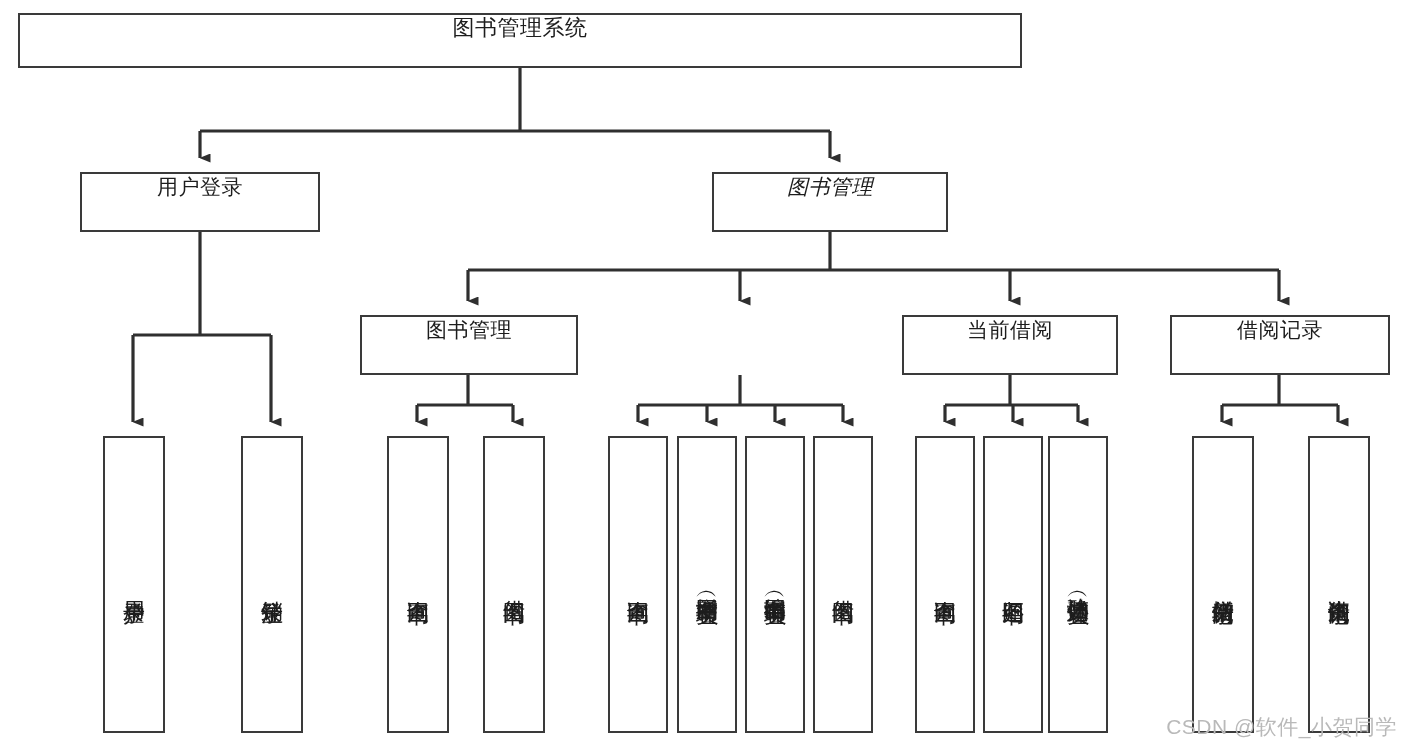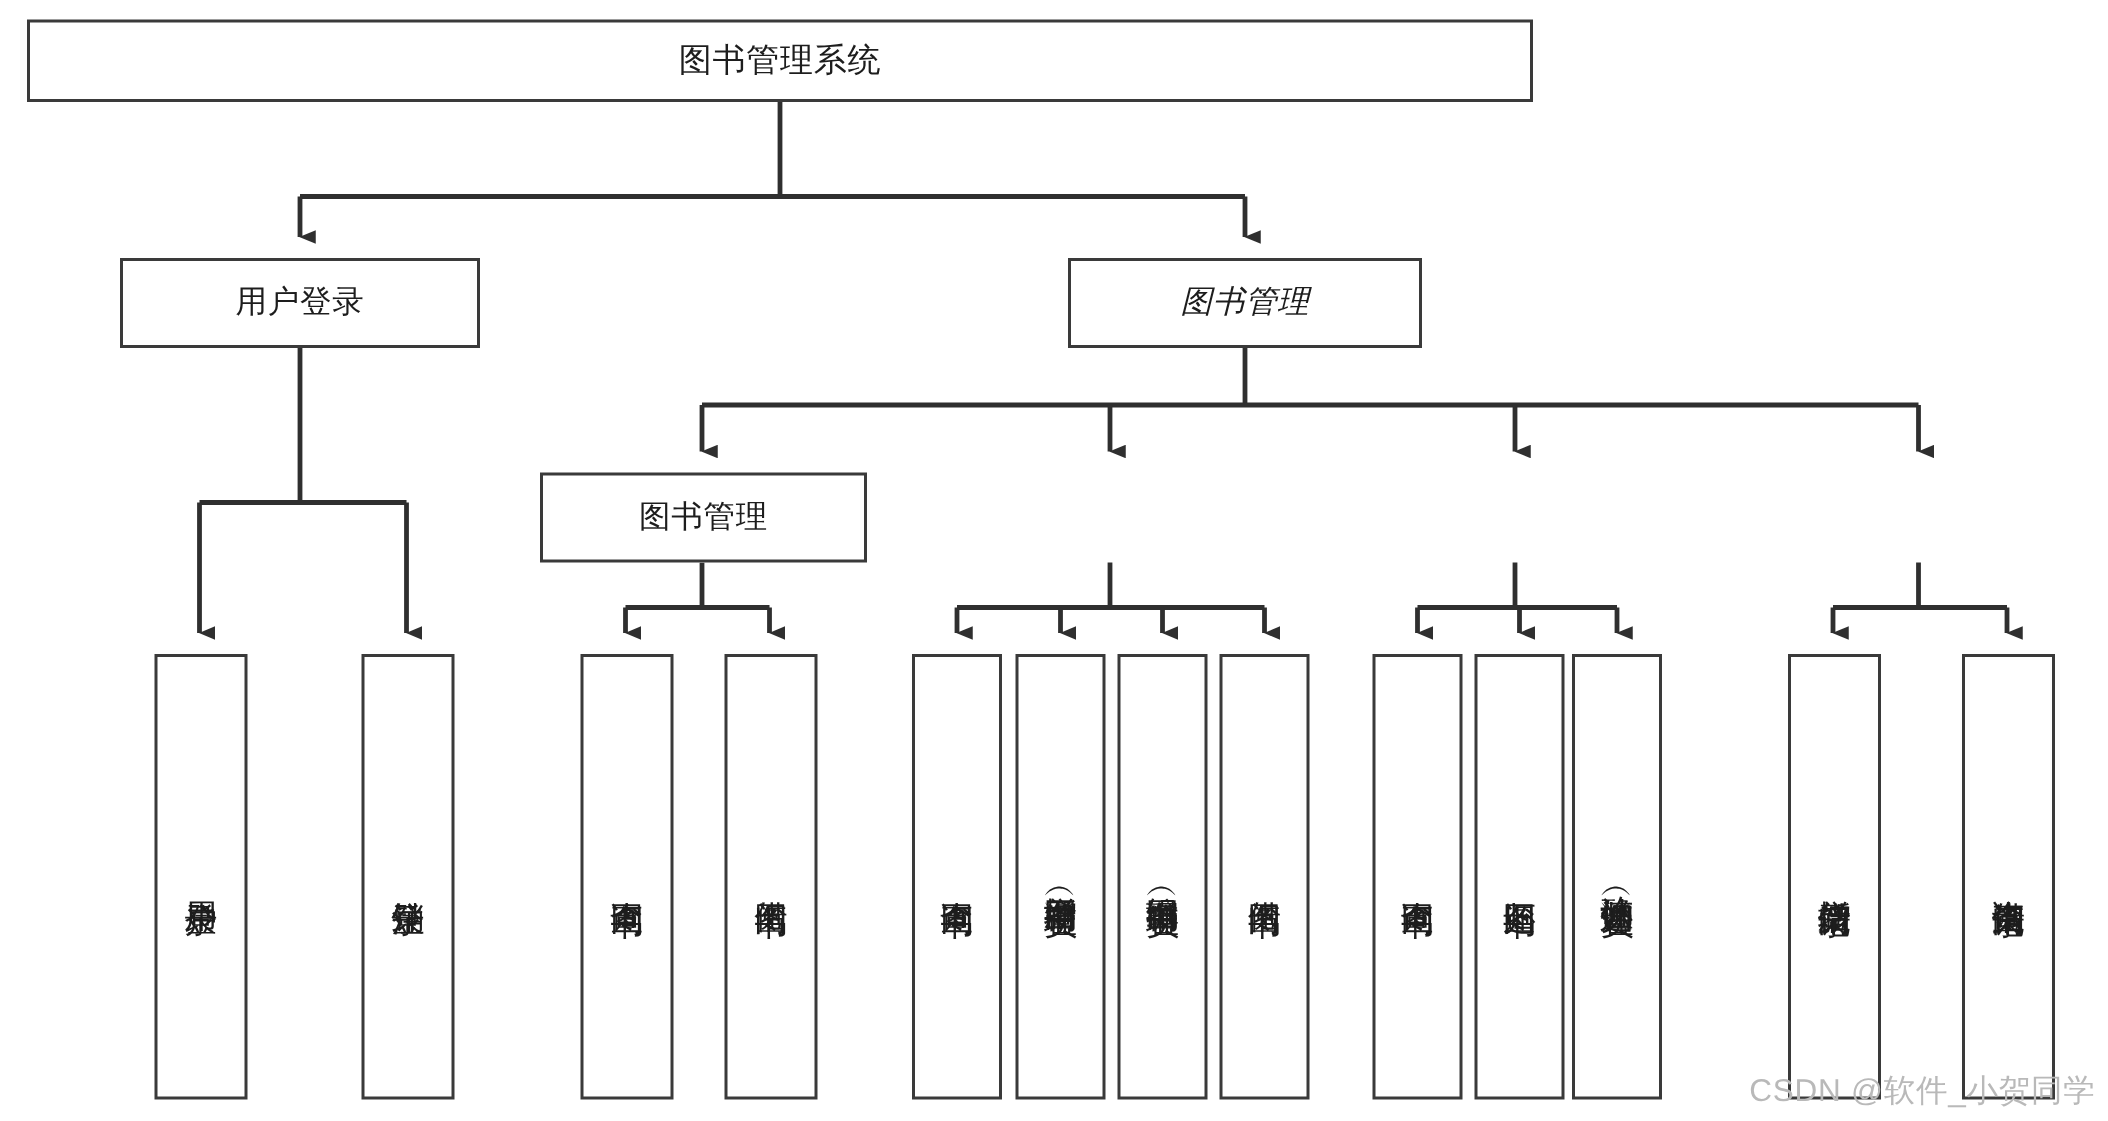--- a/index.html
+++ b/index.html
@@ -25,21 +25,21 @@
     width: 1405px;
     height: 747px;
     pointer-events: none;
   }
   .node {
     position: absolute;
     box-sizing: border-box;
     background: #ffffff;
     border: 2px solid #3a3a3a;
     display: flex;
-    align-items: center;
+    align-items: flex-start;
     justify-content: center;
     color: #1d1d1d;
   }
   .node-h {
     font-size: 21px;
     letter-spacing: 0.5px;
     line-height: 1.2;
     white-space: nowrap;
   }
   .node-root {
@@ -134,20 +134,26 @@
   <div class="node node-h" style="left:80px; top:172px; width:240px; height:60px;">
     <span>用户登录</span>
   </div>
   <div class="node node-h" style="left:712px; top:172px; width:236px; height:60px;font-style:italic;">
     <span>图书管理</span>
   </div>
 
   <div class="node node-h" style="left:360px; top:315px; width:218px; height:60px;">
     <span>图书管理</span>
   </div>
+  <div class="node node-h" style="left:902px; top:315px; width:216px; height:60px;">
+    <span>当前借阅</span>
+  </div>
+  <div class="node node-h" style="left:1170px; top:315px; width:220px; height:60px;">
+    <span>借阅记录</span>
+  </div>
 
   <div class="node node-v" style="left:103px; top:436px; width:62px; height:297px;">
     <span class="vtext">用户登录</span>
   </div>
   <div class="node node-v" style="left:241px; top:436px; width:62px; height:297px;">
     <span class="vtext">注销登录</span>
   </div>
 
   <div class="node node-v" style="left:387px; top:436px; width:62px; height:297px;">
     <span class="vtext">查询图书</span>

